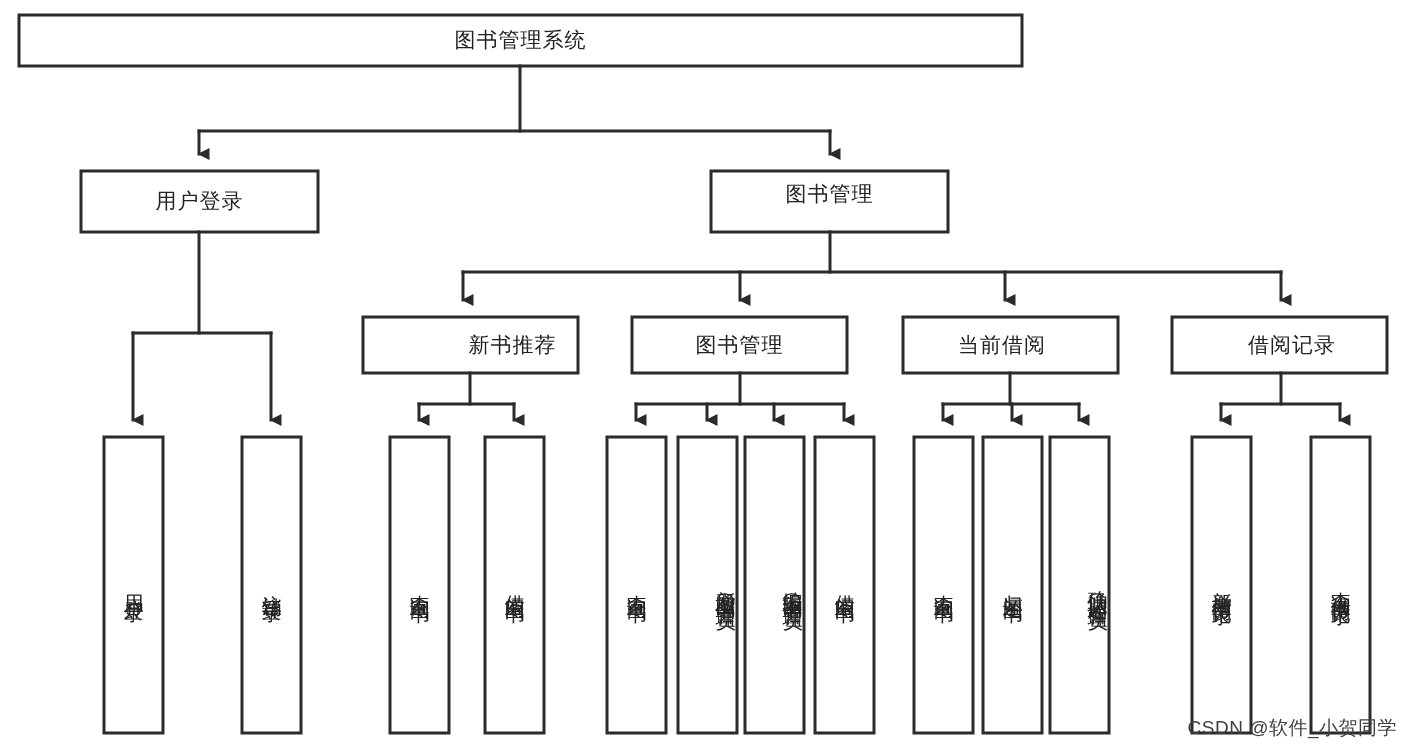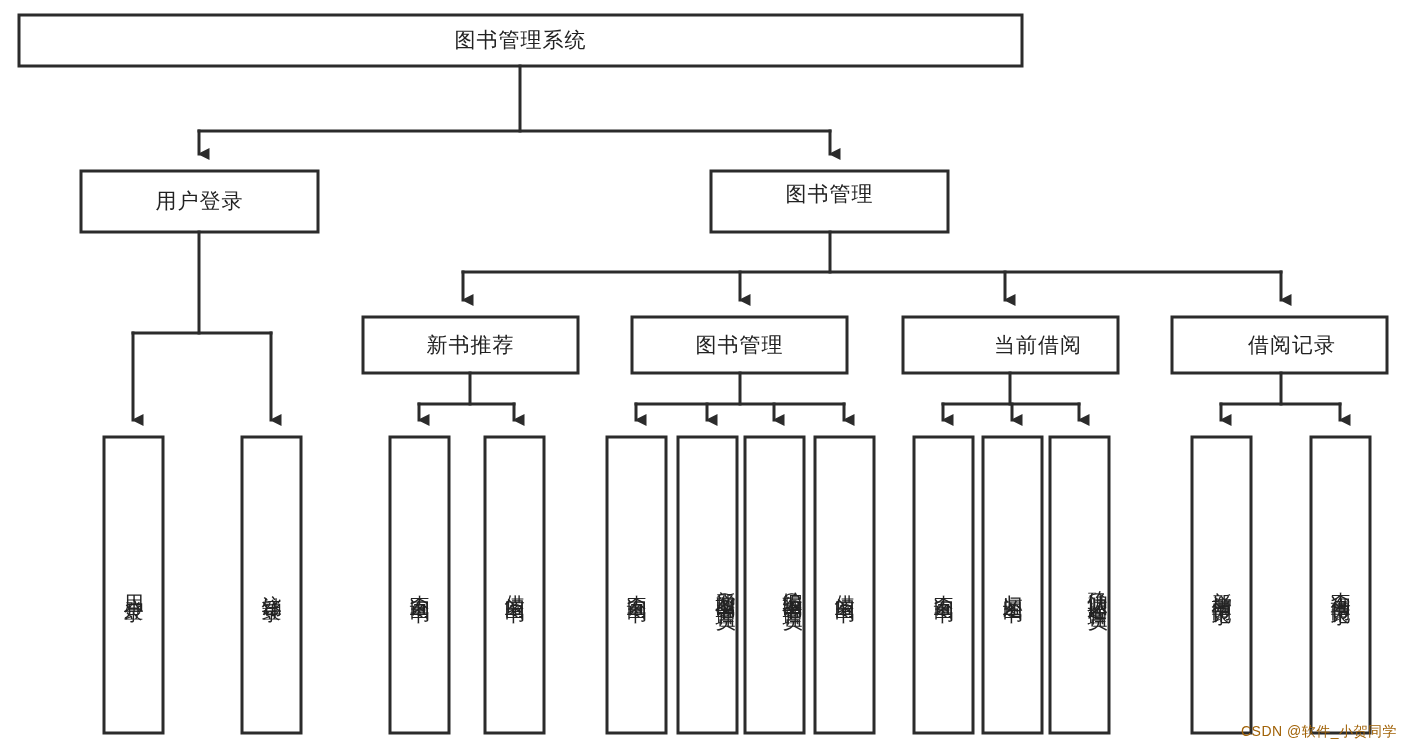--- a/index.html
+++ b/index.html
@@ -54,22 +54,22 @@
   .node-label.vertical {
     writing-mode: vertical-rl;
     text-orientation: upright;
     letter-spacing: 3px;
     font-size: 20px;
   }
   .watermark {
     position: absolute;
     right: 8px;
     bottom: 6px;
-    font-size: 14px;
-    color: #a16207;
+    font-size: 19px;
+    color: #404040;
     letter-spacing: 0.5px;
     white-space: nowrap;
     text-align: right;
   }
 </style>
 </head>
 <body>
 
 <div id="canvas">
 
@@ -149,23 +149,23 @@
 
     <rect class="node-box" x="1192" y="437" width="59" height="296"></rect>
     <rect class="node-box" x="1311" y="437" width="59" height="296"></rect>
   </svg>
 
   <div class="node-label" style="left:19px; top:15px; width:1003px; height:51px;">图书管理系统</div>
 
   <div class="node-label" style="left:81px; top:171px; width:237px; height:61px;">用户登录</div>
   <div class="node-label" style="left:711px; top:171px; width:237px; height:46px;">图书管理</div>
 
-  <div class="node-label" style="left:363px; top:317px; width:215px; height:56px;">新书推荐</div>
+  <div class="node-label" style="left:363px; top:317px; width:215px; height:56px;padding-left:42px;">新书推荐</div>
   <div class="node-label" style="left:632px; top:317px; width:215px; height:56px;">图书管理</div>
-  <div class="node-label" style="left:903px; top:317px; width:198px; height:56px;padding-left:36px;">当前借阅</div>
+  <div class="node-label" style="left:903px; top:317px; width:198px; height:56px;">当前借阅</div>
   <div class="node-label" style="left:1172px; top:317px; width:240px; height:56px;">借阅记录</div>
 
   <div class="node-label vertical" style="left:104px; top:437px; width:59px; height:296px;">用户登录</div>
   <div class="node-label vertical" style="left:242px; top:437px; width:59px; height:296px;">注销登录</div>
 
   <div class="node-label vertical" style="left:390px; top:437px; width:59px; height:296px;">查询图书</div>
   <div class="node-label vertical" style="left:485px; top:437px; width:59px; height:296px;">借阅图书</div>
 
   <div class="node-label vertical" style="left:607px; top:437px; width:59px; height:296px;">查询图书</div>
   <div class="node-label vertical" style="left:678px; top:437px; width:59px; height:296px; align-items:flex-start; padding-top:6px; box-sizing:border-box;">新增图书（管理员）</div>

